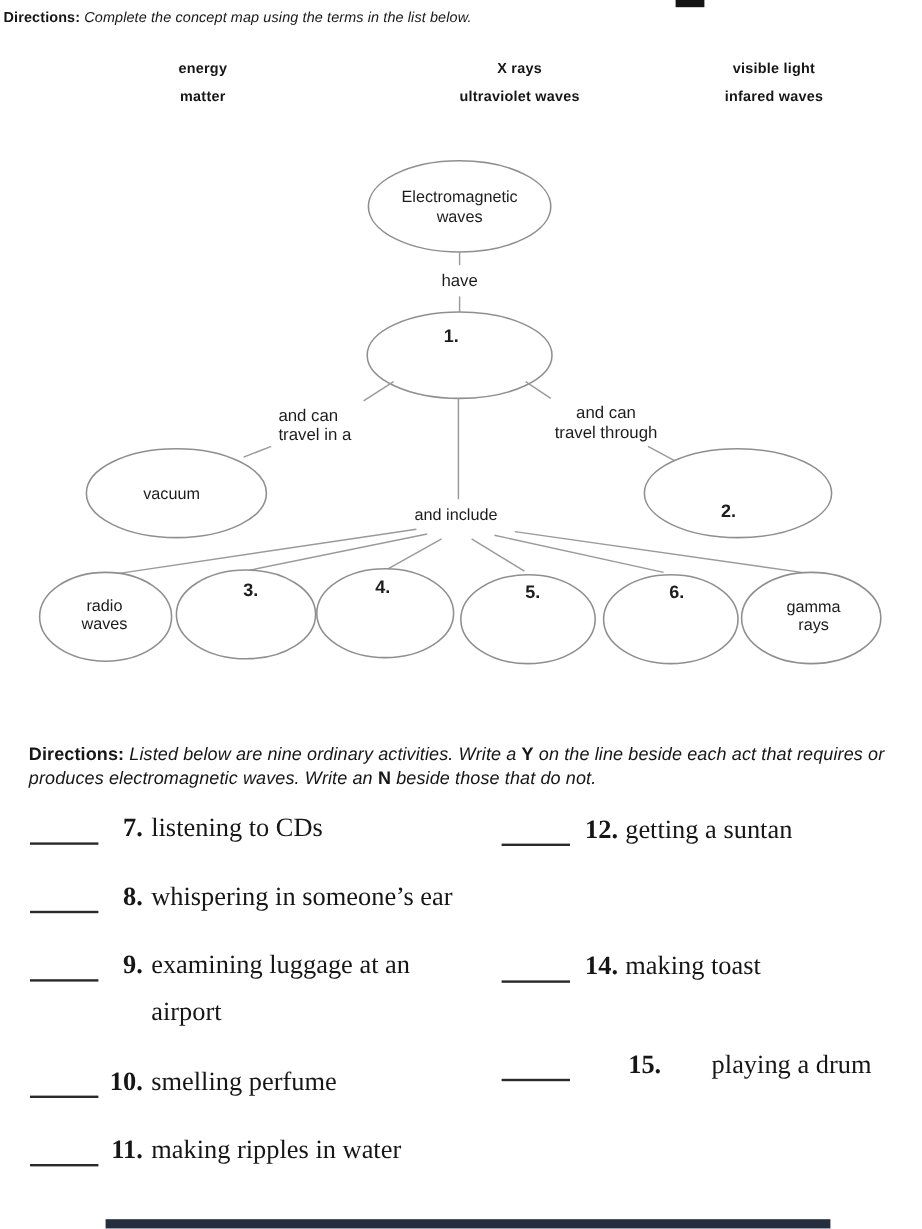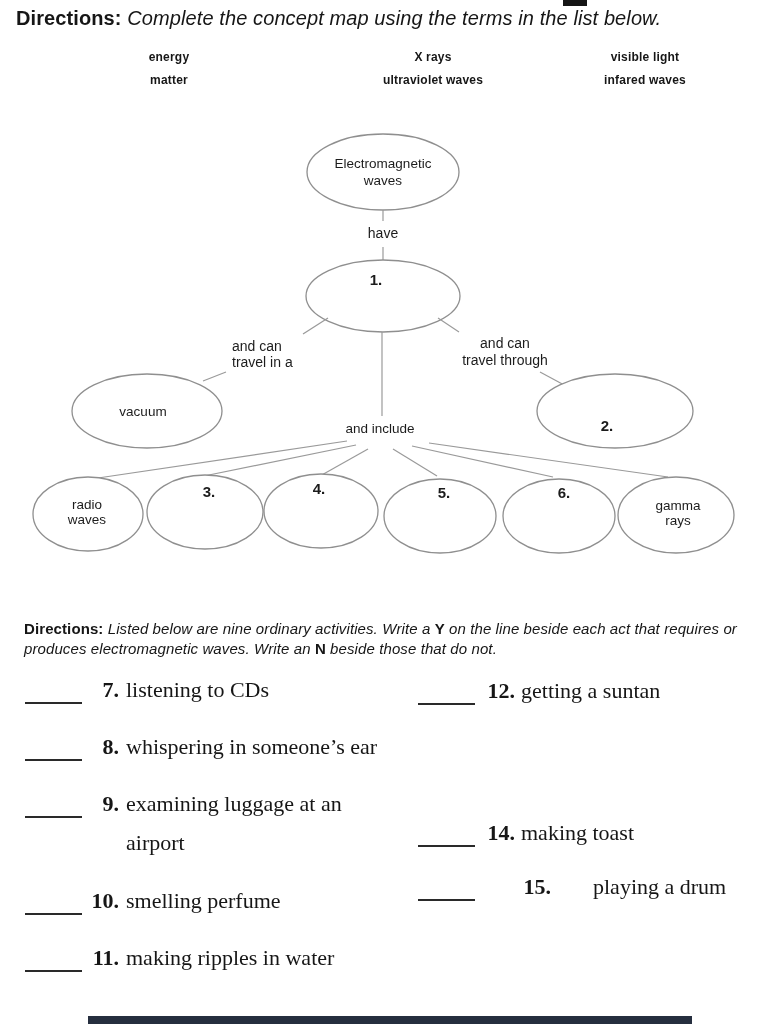--- a/index.html
+++ b/index.html
@@ -1,19 +1,19 @@
 <!DOCTYPE html>
 <html><head>
 <meta charset="utf-8">
 <style>
   html,body{margin:0;padding:0;background:#ffffff;}
   .page{position:relative;width:768px;height:1024px;background:#ffffff;overflow:hidden;
         font-family:"Liberation Sans",sans-serif;color:#161616;}
   
-  .dir1{position:absolute;left:3px;top:7px;font-size:20px;letter-spacing:0.1px;margin-left:13px;}
+  .dir1{position:absolute;left:3px;top:7px;font-size:12px;letter-spacing:0.1px;}
   .dir1 .lbl{font-weight:bold;}
   .dir1 .txt{font-style:italic;}
   
   .term-col{position:absolute;top:46px;text-align:center;font-weight:bold;
             font-size:12px;line-height:23px;letter-spacing:0.2px;}
   .term-col.c1{left:69px;width:200px;}
   .term-col.c2{left:333px;width:200px;}
   .term-col.c3{left:545px;width:200px;}
   
   .cmap{position:absolute;left:0;top:0;}
@@ -155,21 +155,21 @@
     <span class="blank"></span>
     <span class="num">11.</span>
     <span class="txt">making ripples in water</span>
   </div>
 
   <div class="item r" style="left:418px;top:678px;">
     <span class="blank"></span>
     <span class="num">12.</span>
     <span class="txt">getting a suntan</span>
   </div>
-  <div class="item r" style="left:418px;top:792px;margin-top:28px;">
+  <div class="item r" style="left:418px;top:792px;">
     <span class="blank"></span>
     <span class="num">14.</span>
     <span class="txt">making toast</span>
   </div>
   <div class="item r" style="left:418px;top:874px;gap:36px;">
     <span class="blank"></span>
     <span class="num">15.</span>
     <span class="txt">playing a drum</span>
   </div>
 

